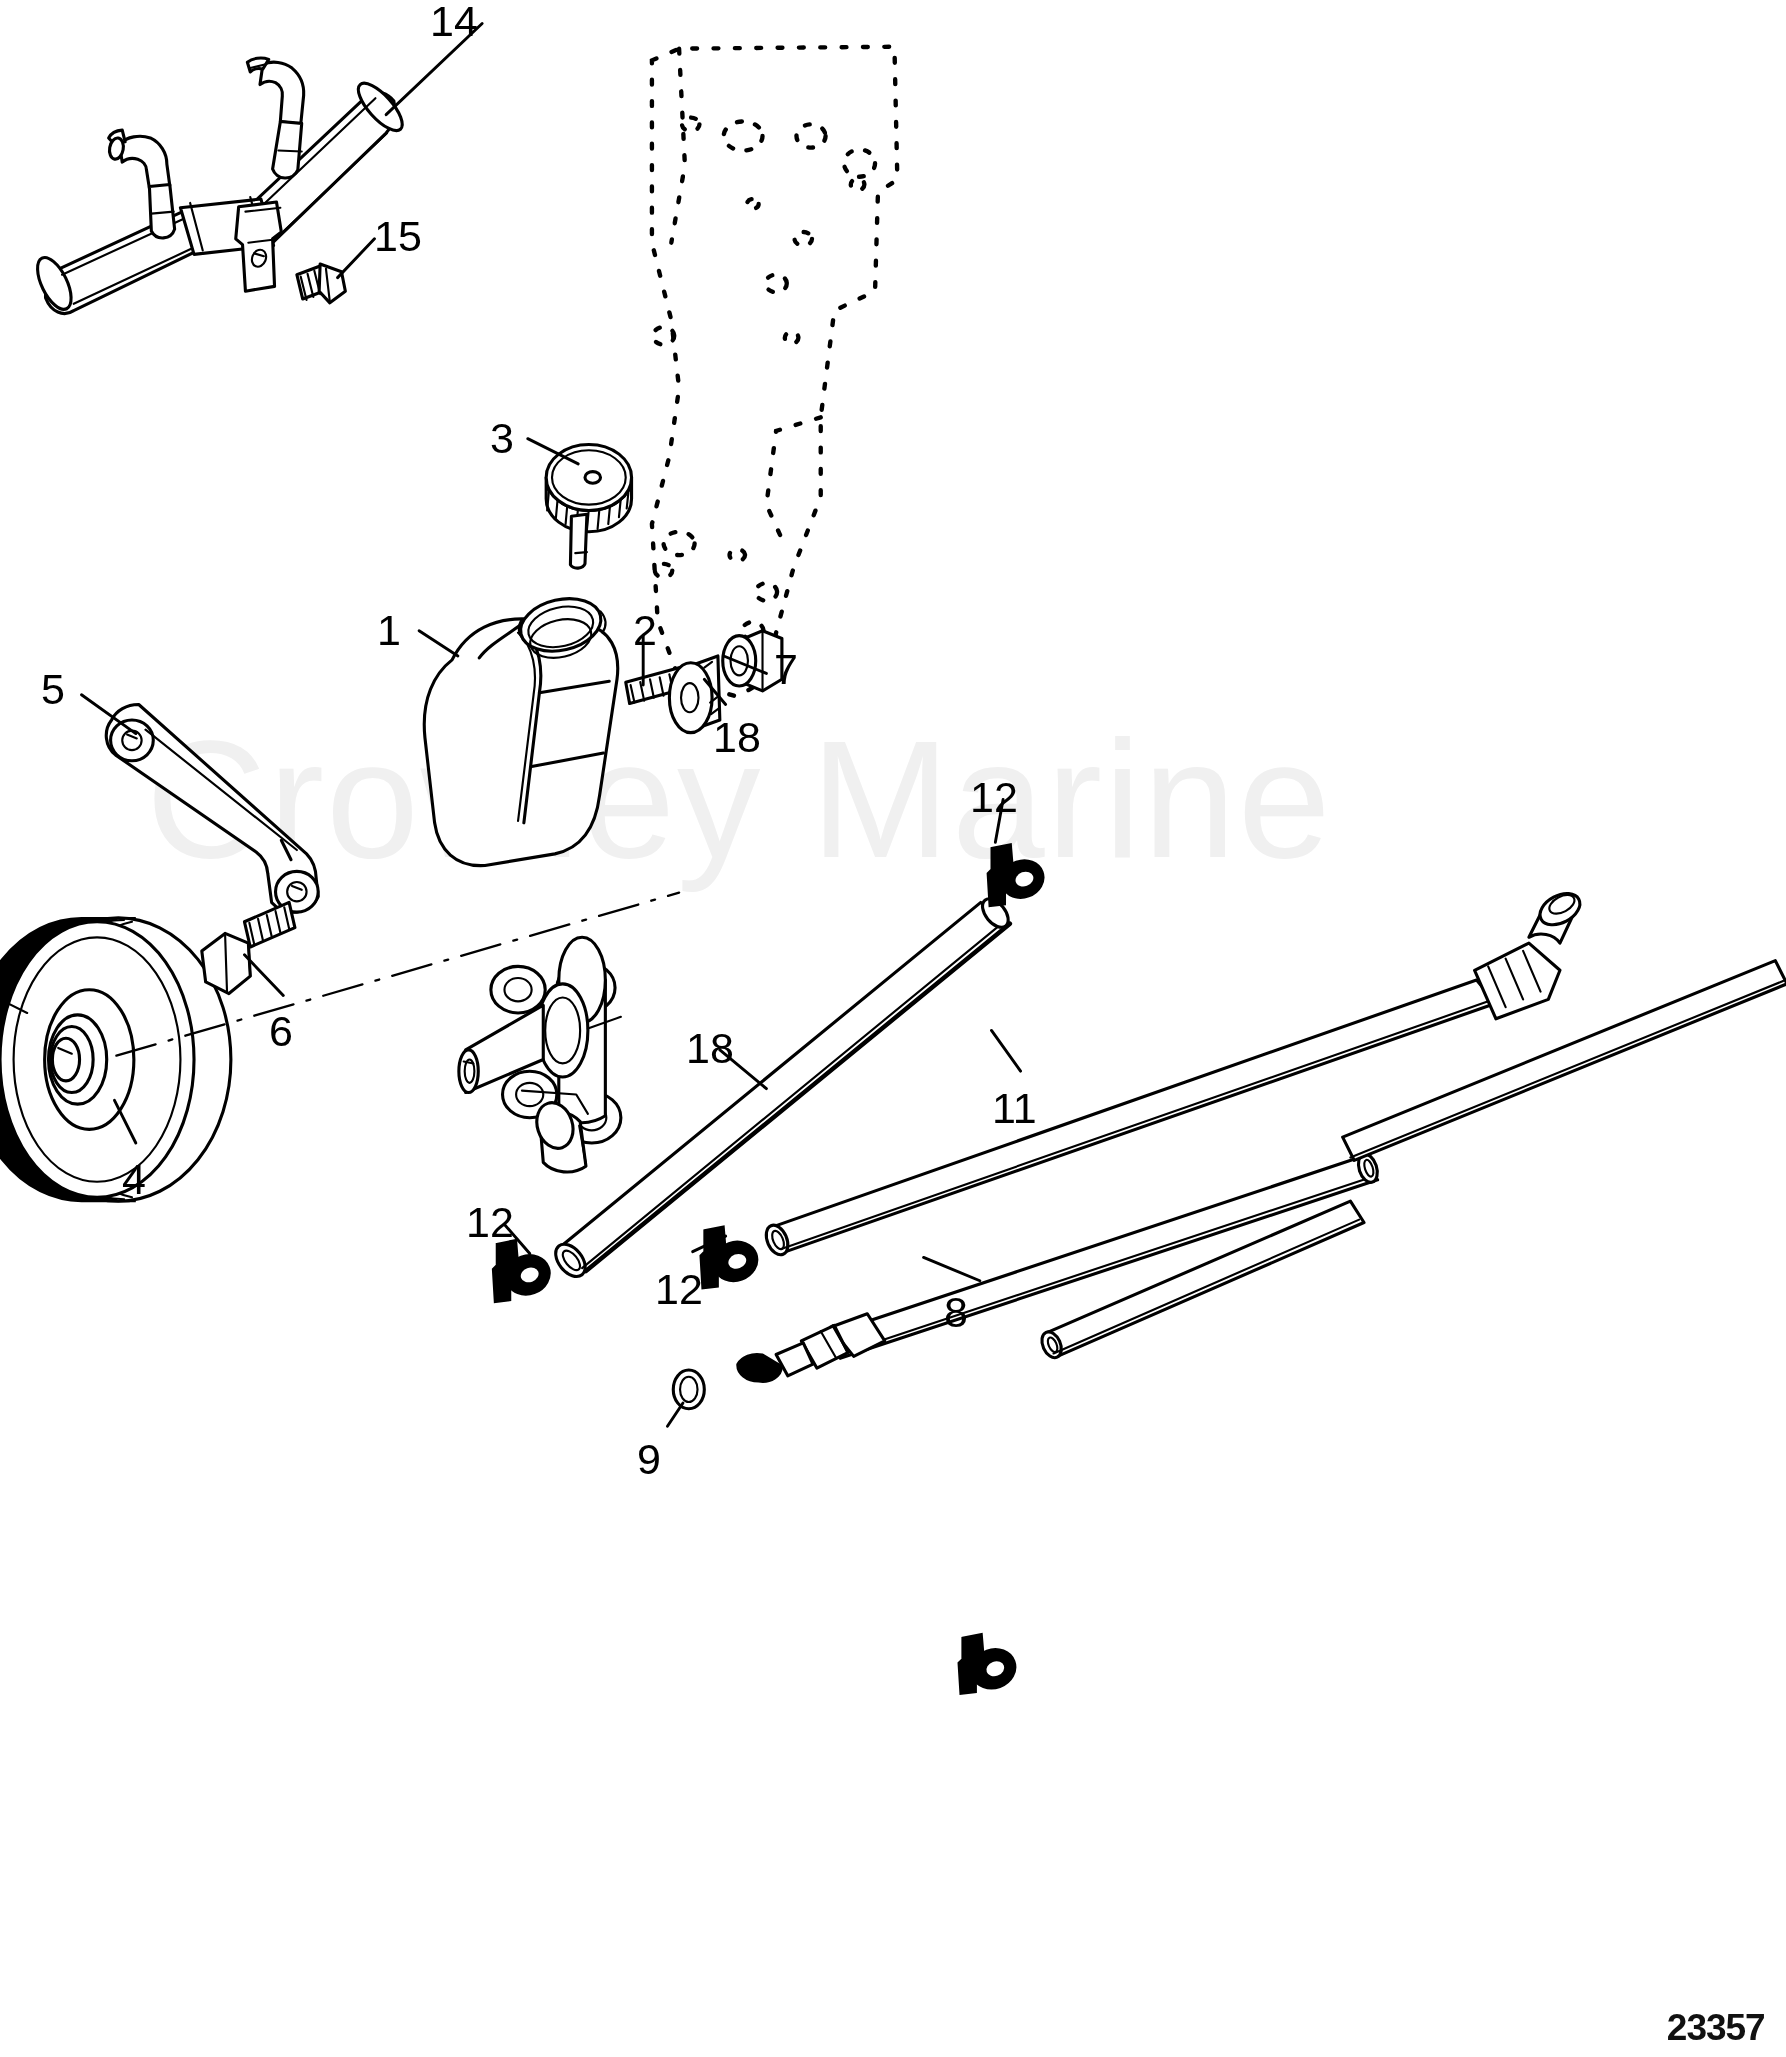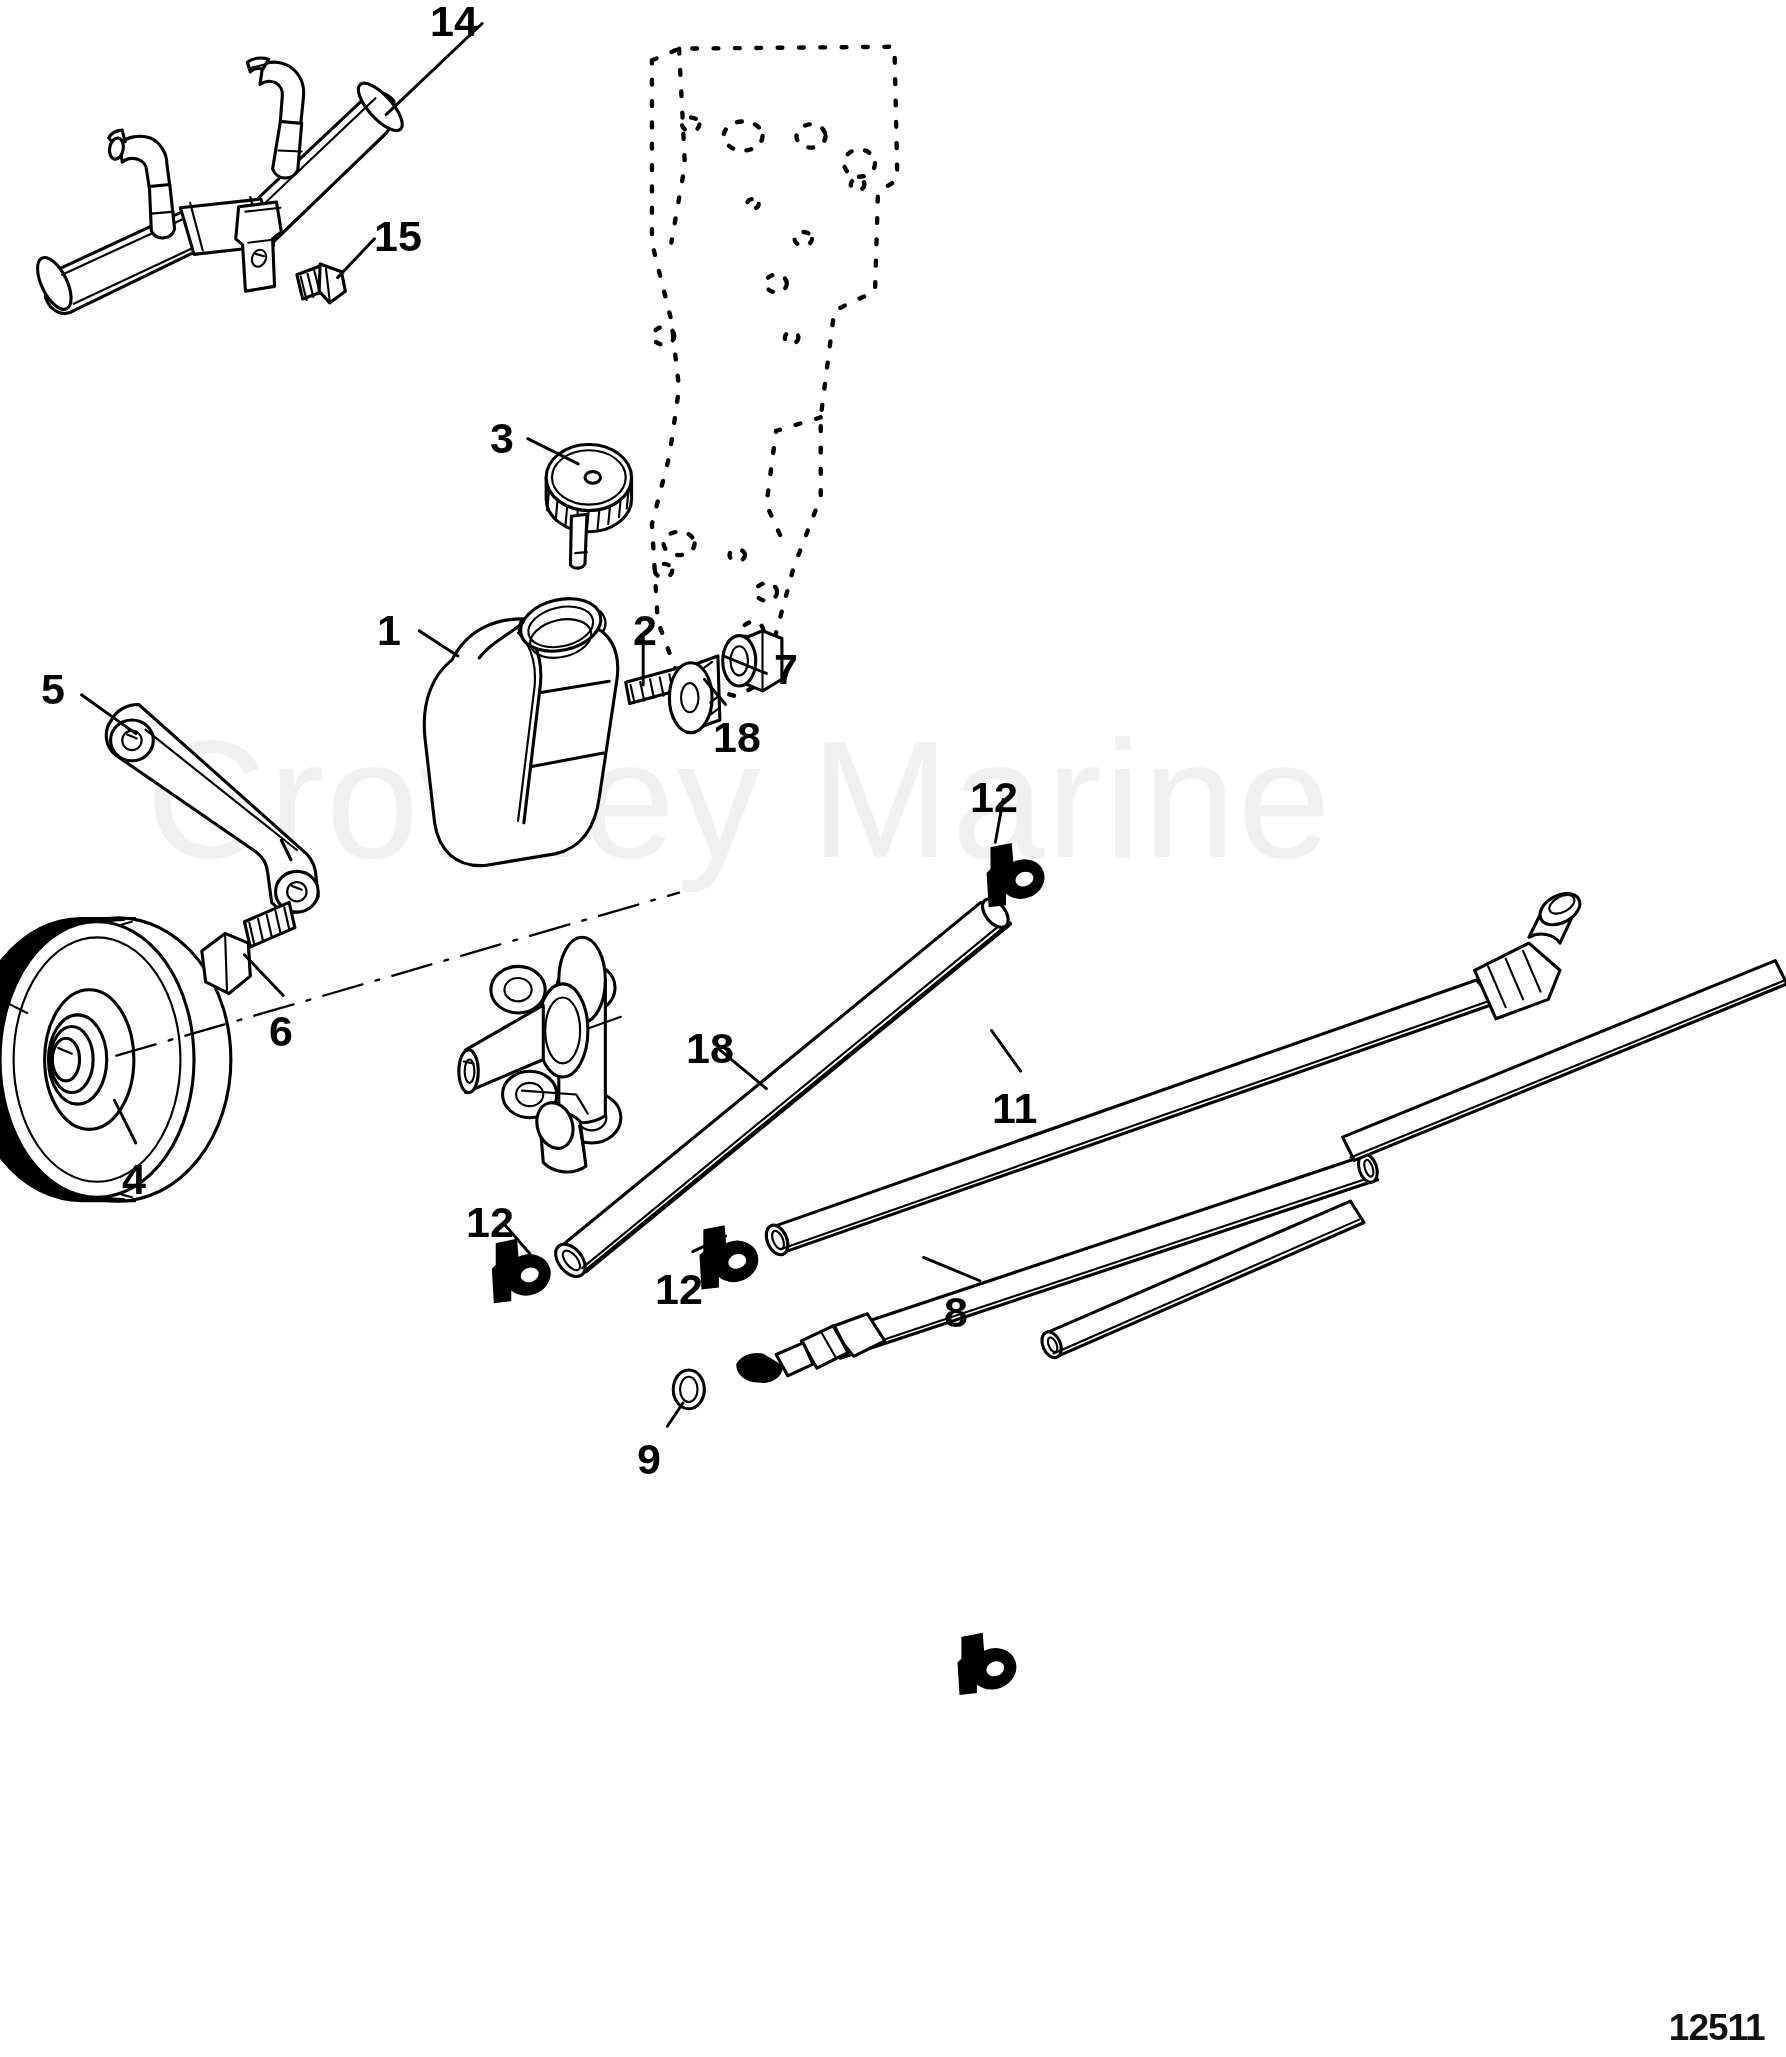--- a/index.html
+++ b/index.html
@@ -38,21 +38,21 @@
     right:21.3px;top:2007px;
     font-size:37px;
     font-weight:bold;
     color:#111;
     font-family:"Liberation Sans", sans-serif;
     letter-spacing:-1px;
   }
   .callout{
     position:absolute;
     font-size:43px;
-    font-weight:bold;
+    font-weight:normal;
     color:#000;
     font-family:"Liberation Sans", sans-serif;
     line-height:1;
     white-space:nowrap;
   }
 </style>
 </head>
 <body>
 
 <div id="stage">
@@ -418,16 +418,16 @@
   <div class="callout" style="left:970px;top:776px;">12</div>
   <div class="callout" style="left:269px;top:1010px;">6</div>
   <div class="callout" style="left:686px;top:1027px;">18</div>
   <div class="callout" style="left:992px;top:1087px;">11</div>
   <div class="callout" style="left:122px;top:1158px;">4</div>
   <div class="callout" style="left:466px;top:1201px;">12</div>
   <div class="callout" style="left:655px;top:1268px;">12</div>
   <div class="callout" style="left:944px;top:1291px;">8</div>
   <div class="callout" style="left:637px;top:1438px;">9</div>
 
-  <div class="diagnum">12511</div>
+  <div class="diagnum">23357</div>
 
 </div>
 
 
 </body></html>

